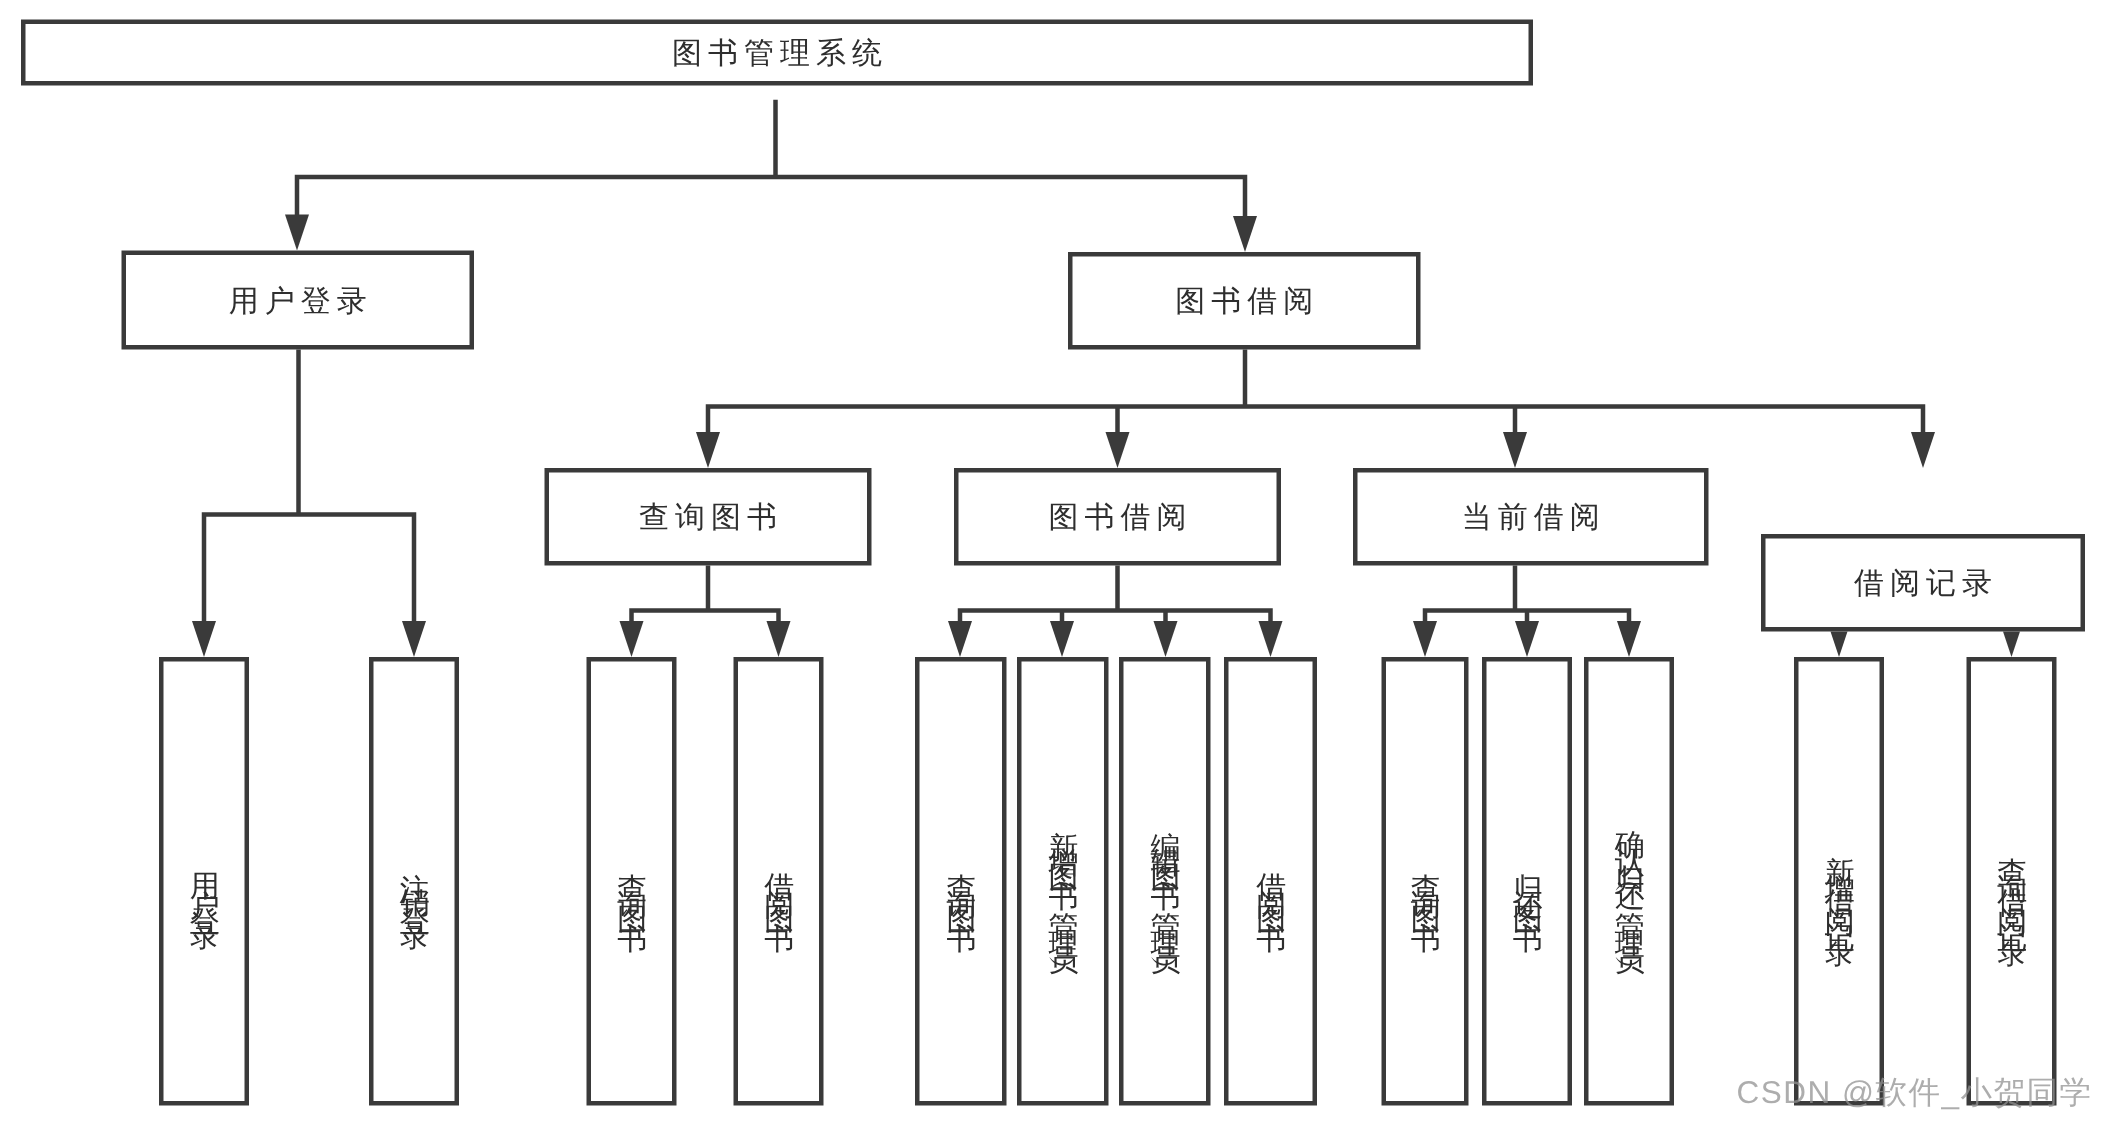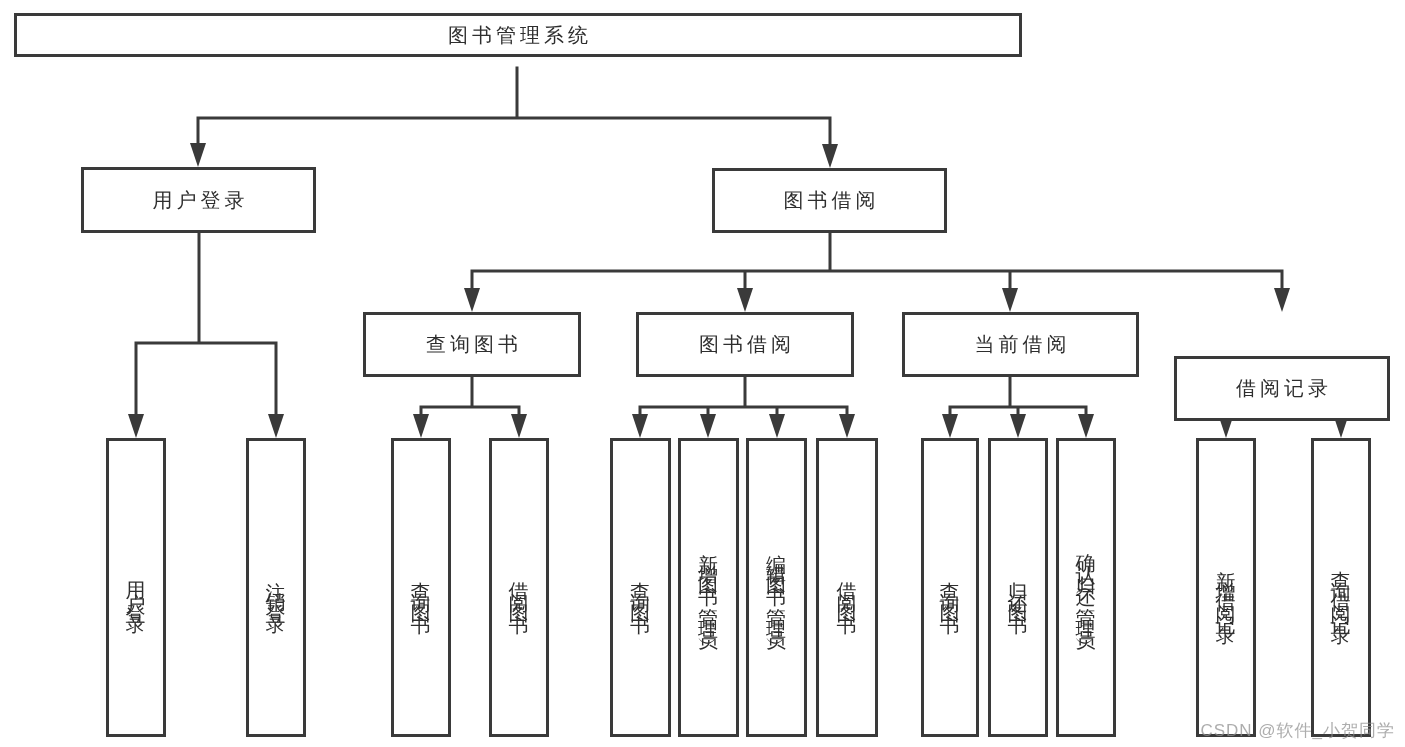--- a/index.html
+++ b/index.html
@@ -53,21 +53,21 @@
     font-size: 20px;
     letter-spacing: 11px;
     line-height: 1;
     white-space: nowrap;
   }
   .watermark {
     position: absolute;
     right: 10px;
     bottom: 5px;
     z-index: 3;
-    font-size: 17px;
+    font-size: 21px;
     color: rgba(145, 145, 145, 0.75);
     letter-spacing: 1px;
     white-space: nowrap;
   }
   
   .n-root  { left: 14px;   top: 13px;  width: 1008px; height: 44px; }
   .n-l2a   { left: 81px;   top: 167px; width: 235px;  height: 66px; }
   .n-l2b   { left: 712px;  top: 168px; width: 235px;  height: 65px; }
   .n-l3a   { left: 363px;  top: 312px; width: 218px;  height: 65px; }
   .n-l3b   { left: 636px;  top: 312px; width: 218px;  height: 65px; }

